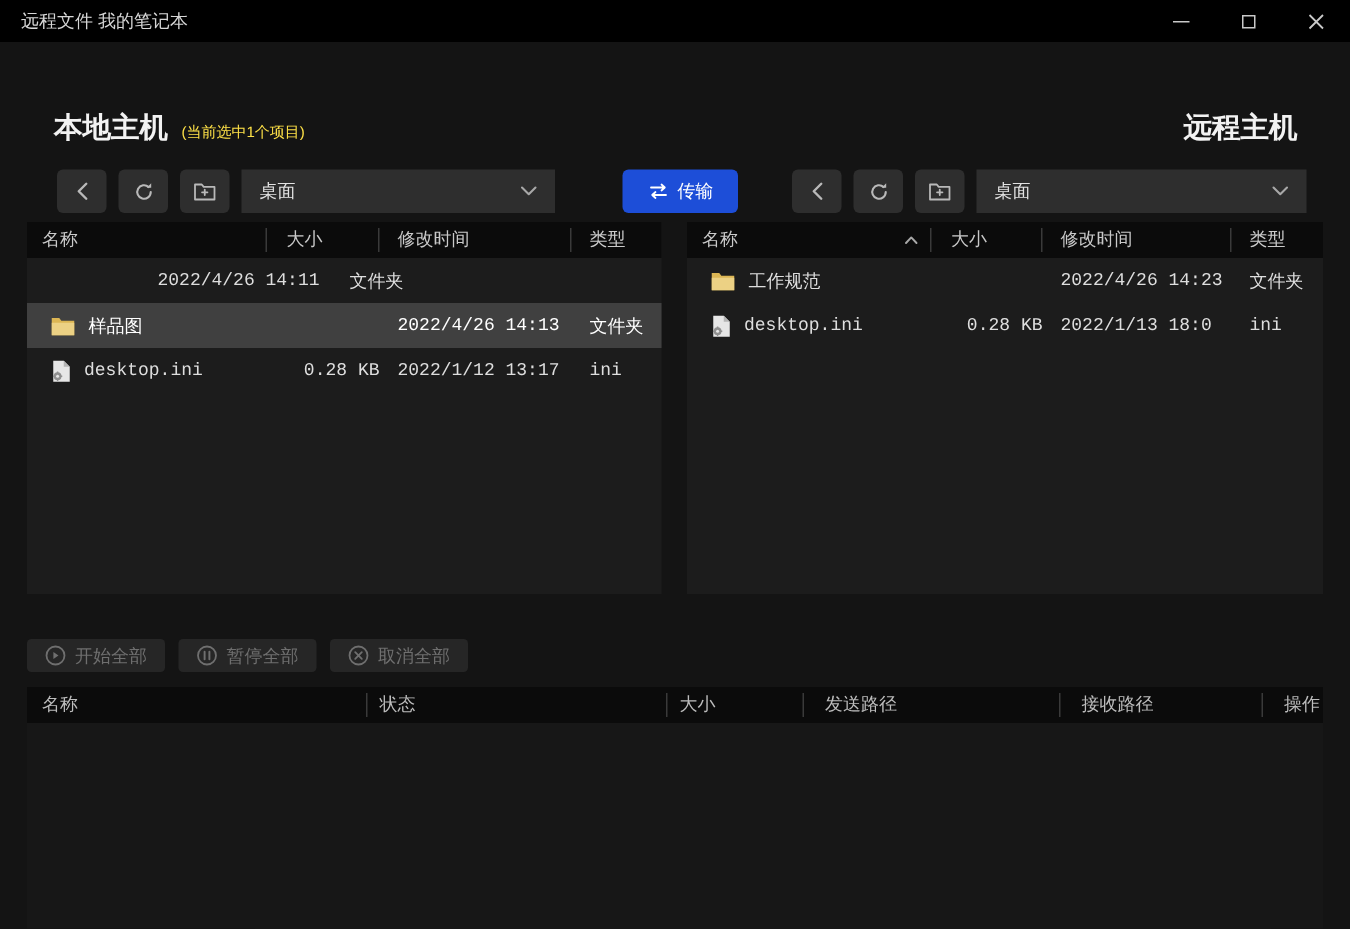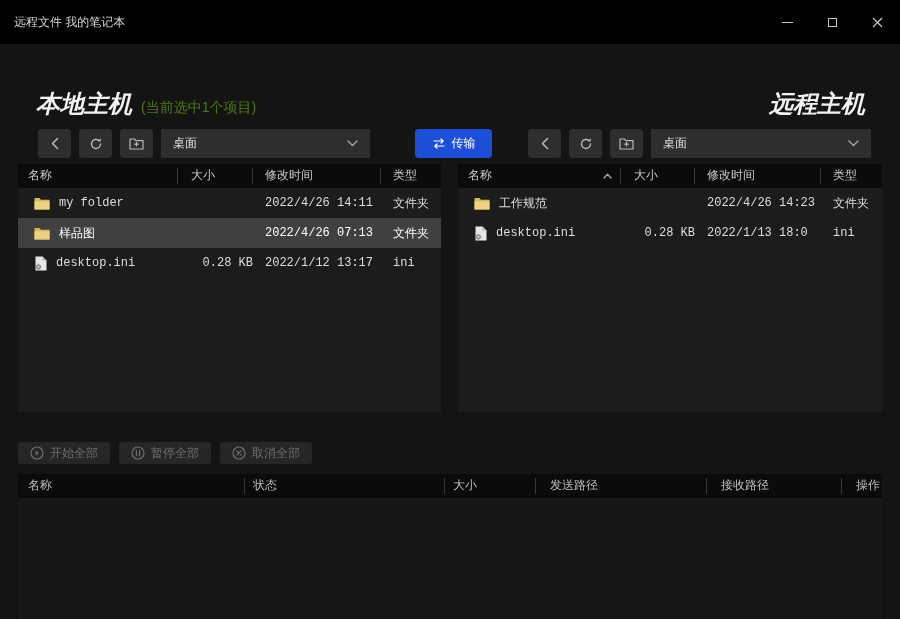--- a/index.html
+++ b/index.html
@@ -1,29 +1,29 @@
 <!DOCTYPE html>
 <html><head>
 <meta charset="utf-8">
 <style>
   * { margin:0; padding:0; box-sizing:border-box; }
   html,body { width:900px; height:619px; overflow:hidden; background:#141414;
               font-family:"Liberation Sans","DejaVu Sans",sans-serif; }
-  .titlebar { height:44px; background:#000; display:flex; align-items:center; }
+  .titlebar { height:28px; background:#000; display:flex; align-items:center; }
   .titlebar-title { color:#d6d6d6; font-size:12px; padding-left:14px; }
   .win-controls { margin-left:auto; display:flex; height:32px; }
   .win-btn { width:45px; height:32px; display:flex; align-items:center; justify-content:center; cursor:default; }
   .glyph-min { width:11px; height:1px; background:#c9c9c9; display:block; }
   .glyph-max { width:9px; height:9px; border:1px solid #c9c9c9; display:block; }
 
   .app { position:relative; width:900px; height:587px; background:#141414; }
 
   .panel-titles { position:absolute; top:44px; left:36px; right:35px; display:flex; align-items:baseline; }
-  .panel-title { color:#f2f2f2; font-size:24px; font-weight:bold;font-style:italic; }
-  .panel-subtitle { color:#4d7c0f; font-size:14px; margin-left:9px; }
+  .panel-title { color:#f2f2f2; font-size:19px; font-weight:bold; }
+  .panel-subtitle { color:#fde047; font-size:10px; margin-left:9px; }
   .panel-title.remote { margin-left:auto; }
 
   .toolbar { position:absolute; top:85px; display:flex; gap:8px; }
   .toolbar.left { left:38px; }
   .toolbar.right { left:528px; }
   .tb-btn { width:33px; height:29px; background:#2e2e2e; border:none; border-radius:4px;
             display:flex; align-items:center; justify-content:center; }
   .dropdown { height:29px; background:#2e2e2e; border-radius:0; display:flex; align-items:center;
               justify-content:space-between; padding:0 12px; color:#e3e3e3; font-size:12px; }
   .dropdown.left { width:209px; } .dropdown.right { width:220px; }
@@ -153,41 +153,34 @@
   </div>
 
   <div class="file-panel local">
     <div class="ft-head">
       <div class="cell c-name">名称</div>
       <div class="cell c-size">大小</div>
       <div class="cell c-mtime">修改时间</div>
       <div class="cell c-type">类型</div>
     </div>
     <div class="ft-row">
+      <div class="cell c-size"></div>
+      <div class="cell c-mtime">2022/4/26 14:11</div>
+      <div class="cell c-type">文件夹</div>
+    </div>
+    <div class="ft-row selected">
       <div class="cell c-name">
         <svg width="16" height="13" viewBox="0 0 16 13">
             <path d="M0.5 1h5l1.4 1.8h8.6V12.5H0.5z" fill="#dcb654"></path>
             <path d="M0.5 4.2h15v8.3H0.5z" fill="#ecd184"></path>
           </svg>
-        <span>my folder</span>
+        <span>样品图</span>
       </div>
       <div class="cell c-size"></div>
-      <div class="cell c-mtime">2022/4/26 14:11</div>
-      <div class="cell c-type">文件夹</div>
-    </div>
-    <div class="ft-row selected">
-      <div class="cell c-name">
-        <svg width="16" height="13" viewBox="0 0 16 13">
-            <path d="M0.5 1h5l1.4 1.8h8.6V12.5H0.5z" fill="#dcb654"></path>
-            <path d="M0.5 4.2h15v8.3H0.5z" fill="#ecd184"></path>
-          </svg>
-        <span>样品图</span>
-      </div>
-      <div class="cell c-size"></div>
-      <div class="cell c-mtime">2022/4/26 07:13</div>
+      <div class="cell c-mtime">2022/4/26 14:13</div>
       <div class="cell c-type">文件夹</div>
     </div>
     <div class="ft-row">
       <div class="cell c-name">
         <svg width="13" height="15" viewBox="0 0 13 15">
             <path d="M1.5 0.5h7l4 4v10h-11z" fill="#e6e6e6"></path>
             <path d="M8.5 0.5l4 4h-4z" fill="#b5b5b5"></path>
             <circle cx="4.4" cy="10.8" r="2.6" fill="#8f8f8f"></circle>
             <circle cx="4.4" cy="10.8" r="1" fill="#e6e6e6"></circle>
             <path d="M4.4 7.7v1M4.4 13v1M1.3 10.8h1M6.5 10.8h1" stroke="#8f8f8f" stroke-width="1"></path>

